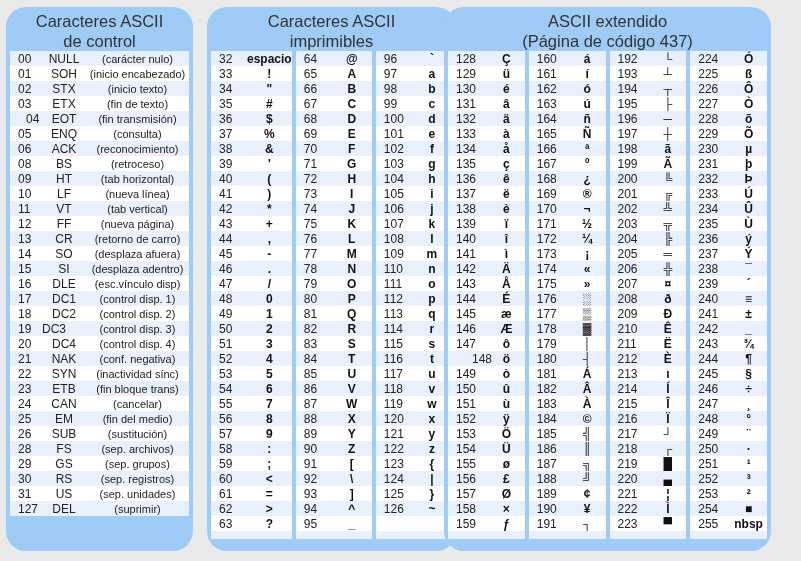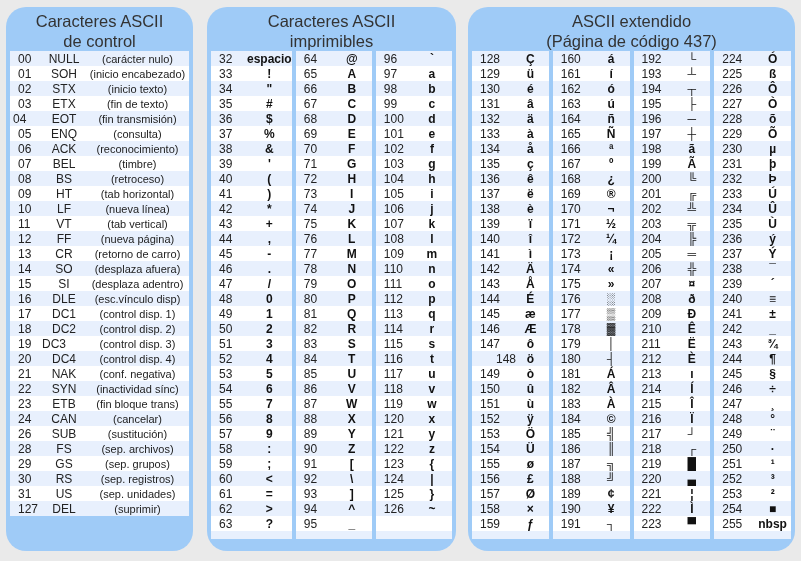--- a/index.html
+++ b/index.html
@@ -40,40 +40,35 @@
           <span class="code" style="width:32px;padding-left:8px">02</span>
           <span style="width:44px;text-align:center">STX</span>
           <span class="desc" style="flex:1">(inicio texto)</span>
         </div>
         <div class="row">
           <span class="code" style="width:32px;padding-left:8px">03</span>
           <span style="width:44px;text-align:center">ETX</span>
           <span class="desc" style="flex:1">(fin de texto)</span>
         </div>
         <div class="row">
-          <span class="code" style="width:32px;padding-left:3px">04</span>
+          <span class="code" style="width:32px;padding-left:16px">04</span>
           <span style="width:44px;text-align:center">EOT</span>
           <span class="desc" style="flex:1">(fin transmisión)</span>
         </div>
         <div class="row">
           <span class="code" style="width:32px;padding-left:8px">05</span>
           <span style="width:44px;text-align:center">ENQ</span>
           <span class="desc" style="flex:1">(consulta)</span>
         </div>
         <div class="row">
           <span class="code" style="width:32px;padding-left:8px">06</span>
           <span style="width:44px;text-align:center">ACK</span>
           <span class="desc" style="flex:1">(reconocimiento)</span>
         </div>
         <div class="row">
-          <span class="code" style="width:32px;padding-left:8px">07</span>
-          <span style="width:44px;text-align:center">BEL</span>
-          <span class="desc" style="flex:1">(timbre)</span>
-        </div>
-        <div class="row">
           <span class="code" style="width:32px;padding-left:8px">08</span>
           <span style="width:44px;text-align:center">BS</span>
           <span class="desc" style="flex:1">(retroceso)</span>
         </div>
         <div class="row">
           <span class="code" style="width:32px;padding-left:8px">09</span>
           <span style="width:44px;text-align:center">HT</span>
           <span class="desc" style="flex:1">(tab horizontal)</span>
         </div>
         <div class="row">
@@ -143,20 +138,25 @@
         </div>
         <div class="row">
           <span class="code" style="width:32px;padding-left:8px">23</span>
           <span style="width:44px;text-align:center">ETB</span>
           <span class="desc" style="flex:1">(fin bloque trans)</span>
         </div>
         <div class="row">
           <span class="code" style="width:32px;padding-left:8px">24</span>
           <span style="width:44px;text-align:center">CAN</span>
           <span class="desc" style="flex:1">(cancelar)</span>
+        </div>
+        <div class="row">
+          <span class="code" style="width:32px;padding-left:8px">25</span>
+          <span style="width:44px;text-align:center">EM</span>
+          <span class="desc" style="flex:1">(fin del medio)</span>
         </div>
         <div class="row">
           <span class="code" style="width:32px;padding-left:8px">26</span>
           <span style="width:44px;text-align:center">SUB</span>
           <span class="desc" style="flex:1">(sustitución)</span>
         </div>
         <div class="row">
           <span class="code" style="width:32px;padding-left:8px">28</span>
           <span style="width:44px;text-align:center">FS</span>
           <span class="desc" style="flex:1">(sep. archivos)</span>
@@ -580,21 +580,21 @@
         </div>
         <div class="row">
           <span class="code" style="width:36px;padding-left:8px"></span>
           <span class="ch" style="flex:1"></span>
         </div>
         <div class="filler"></div>
       </div>
     </div>
 </div>
 
-<div class="panel" id="p-ext" style="left:468px;width:327px;height:544px;">
+<div class="panel" id="p-ext" style="left:444px;width:327px;height:544px;">
   <div class="panel-title">
     <div>ASCII extendido</div>
     <div>(Página de código 437)</div>
   </div>
   <div class="cols" id="ext-cols" style="height:492px;">
       <div class="col">
         <div class="row">
           <span class="code" style="width:40px;padding-left:8px">128</span>
           <span class="ch" style="flex:1">Ç</span>
         </div>

